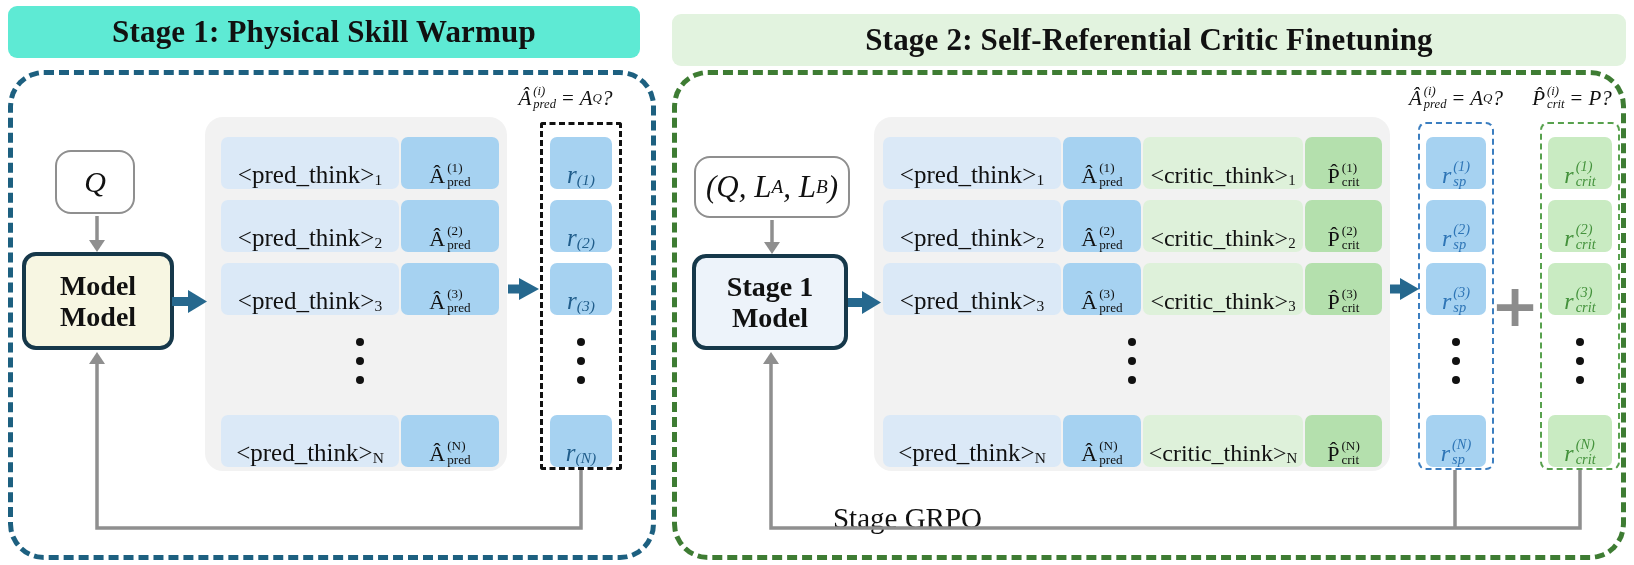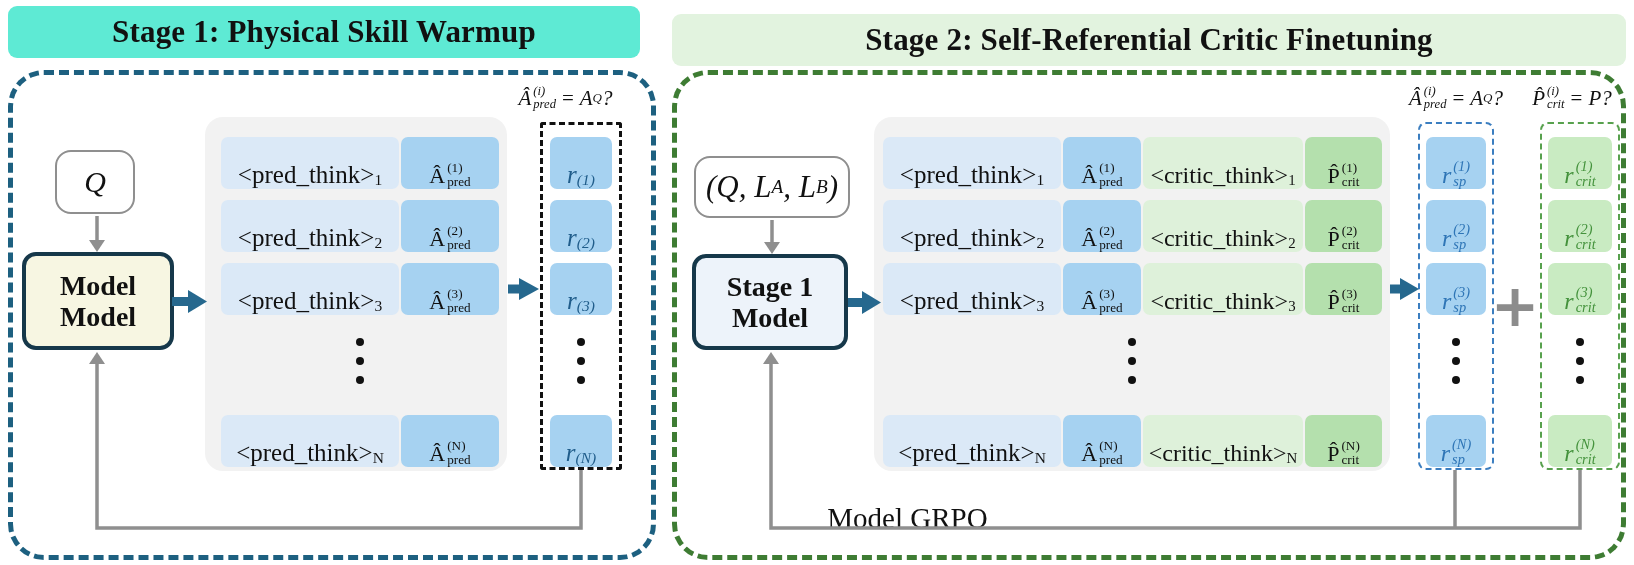--- a/index.html
+++ b/index.html
@@ -377,21 +377,21 @@
   </div>
   <div class="abs cell rcrcell" style="left:1548px;top:415px;width:64px;height:52px;">
     <span>r</span>
       <span class="stack it">
         <span>(N)</span>
         <span>crit</span>
       </span>
   </div>
 
   <div class="abs algo" style="left:800px;top:500px;width:215px;height:36px;">
-    <span>Model GRPO</span>
+    <span>Stage GRPO</span>
   </div>
 
   <svg class="overlay" width="1634" height="565" viewBox="0 0 1634 565">
 
     <line x1="97" y1="216" x2="97" y2="242" stroke="#8f8f8f" stroke-width="3.5"></line>
     <polygon points="89,240 105,240 97,252" fill="#8f8f8f"></polygon>
 
     <rect x="172" y="297" width="18" height="9" fill="#26688e"></rect>
     <polygon points="188,290 188,313 207,301.5" fill="#26688e"></polygon>
 

